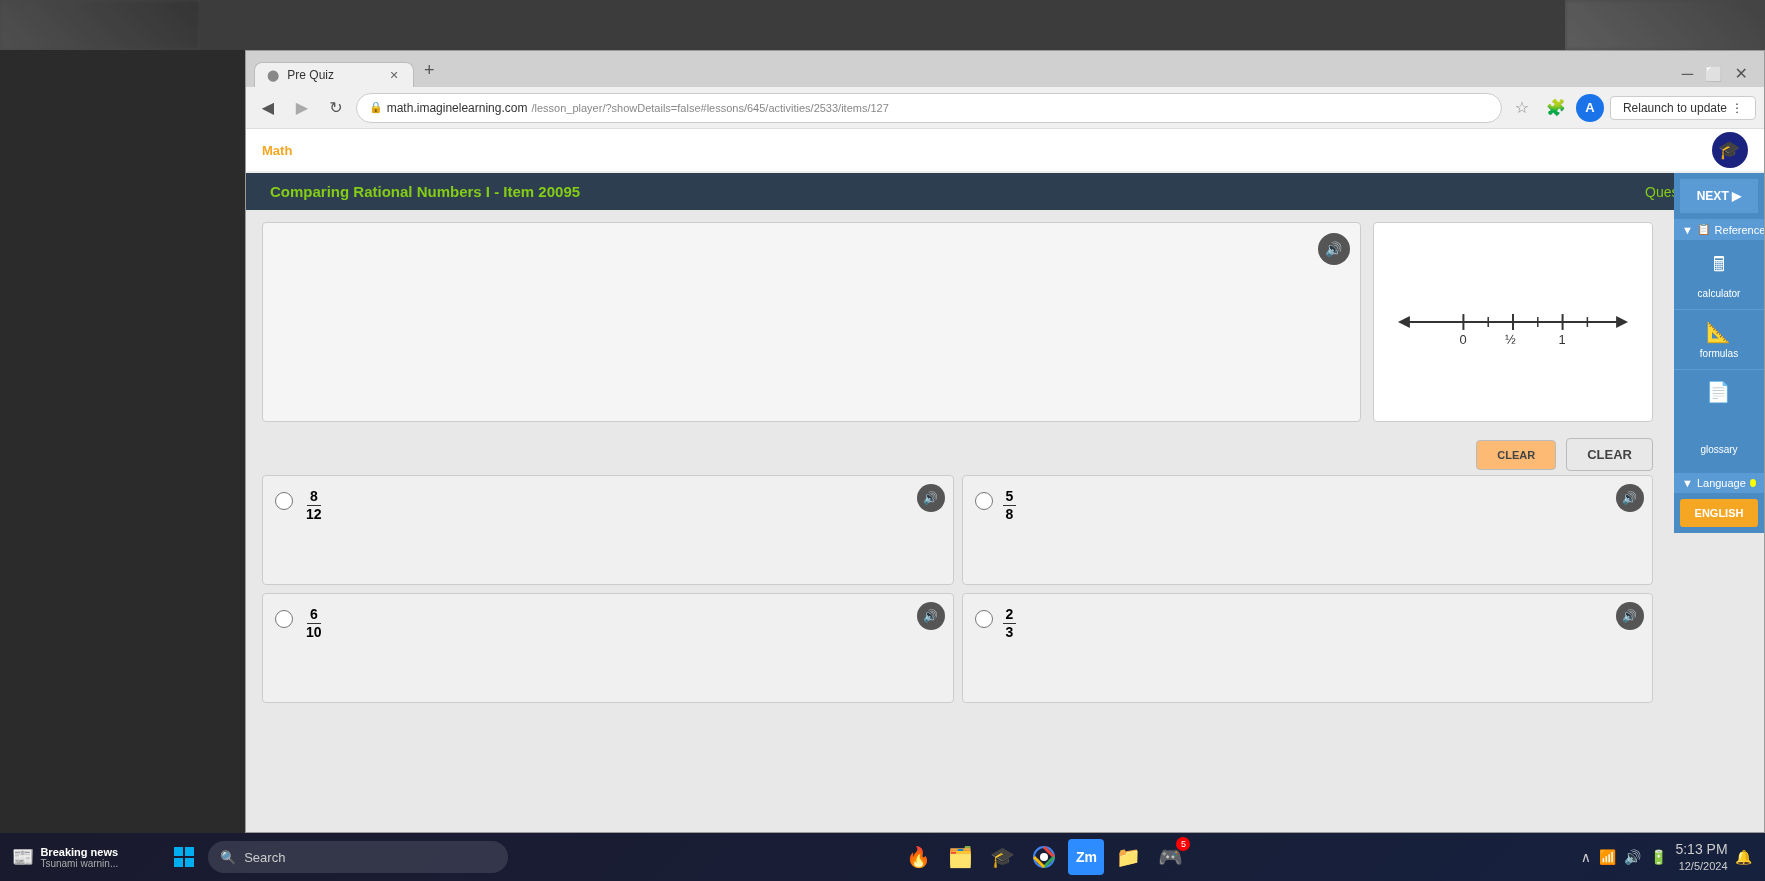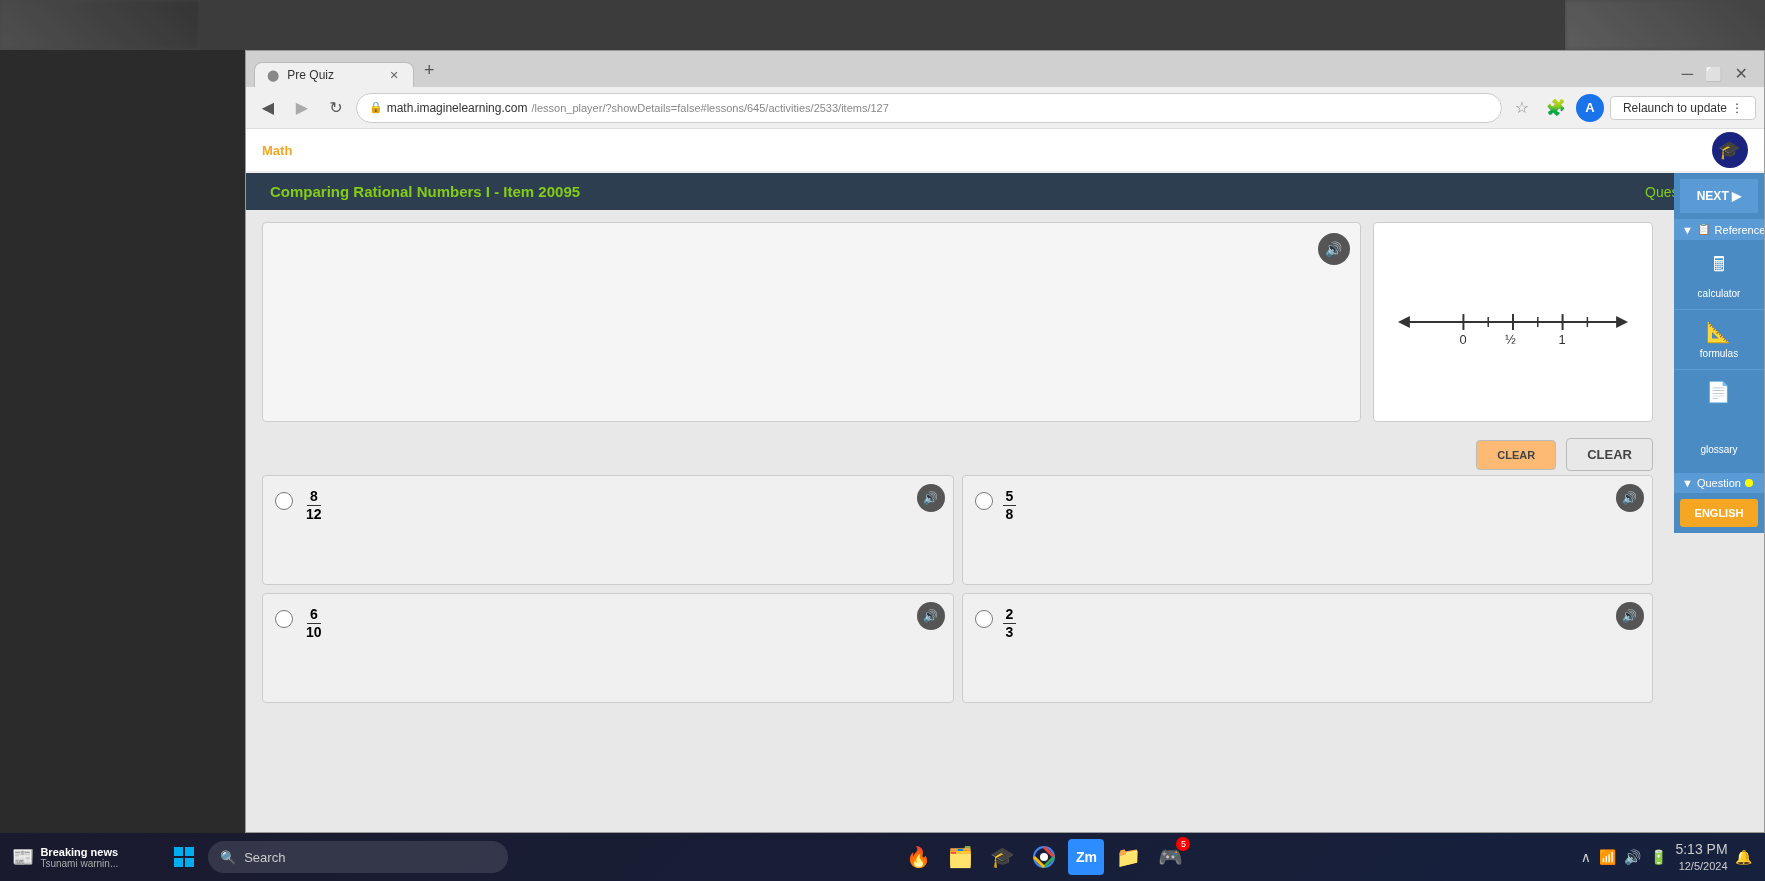--- a/index.html
+++ b/index.html
@@ -163,21 +163,21 @@
         <span style="font-size:10px;">formulas</span>
       </div>
 
       <div style="background:#4a8bc4;color:#fff;border:none;padding:10px 4px;display:flex;flex-direction:column;align-items:center;cursor:pointer;gap:4px;">
         <span style="font-size:20px;">📄</span>
         <span style="font-size:10px;margin-top:36px;">glossary</span>
       </div>
 
       <div style="background:#5b9bd5;color:#fff;font-size:11px;padding:4px 8px;display:flex;align-items:center;gap:4px;cursor:pointer;margin-top:8px;">
         <span>▼</span>
-        <span>Question</span>
+        <span>Language</span>
         <span style="width:8px;height:8px;background:#ff0;border-radius:50%;display:inline-block;"></span>
       </div>
 
       <div style="padding:6px;background:#4a8bc4;">
         <button style="background:#f5a623;color:#fff;border:none;padding:8px 6px;font-size:11px;font-weight:bold;cursor:pointer;border-radius:3px;width:100%;">ENGLISH</button>
       </div>
     </div>
 
   </div>
 </div>

